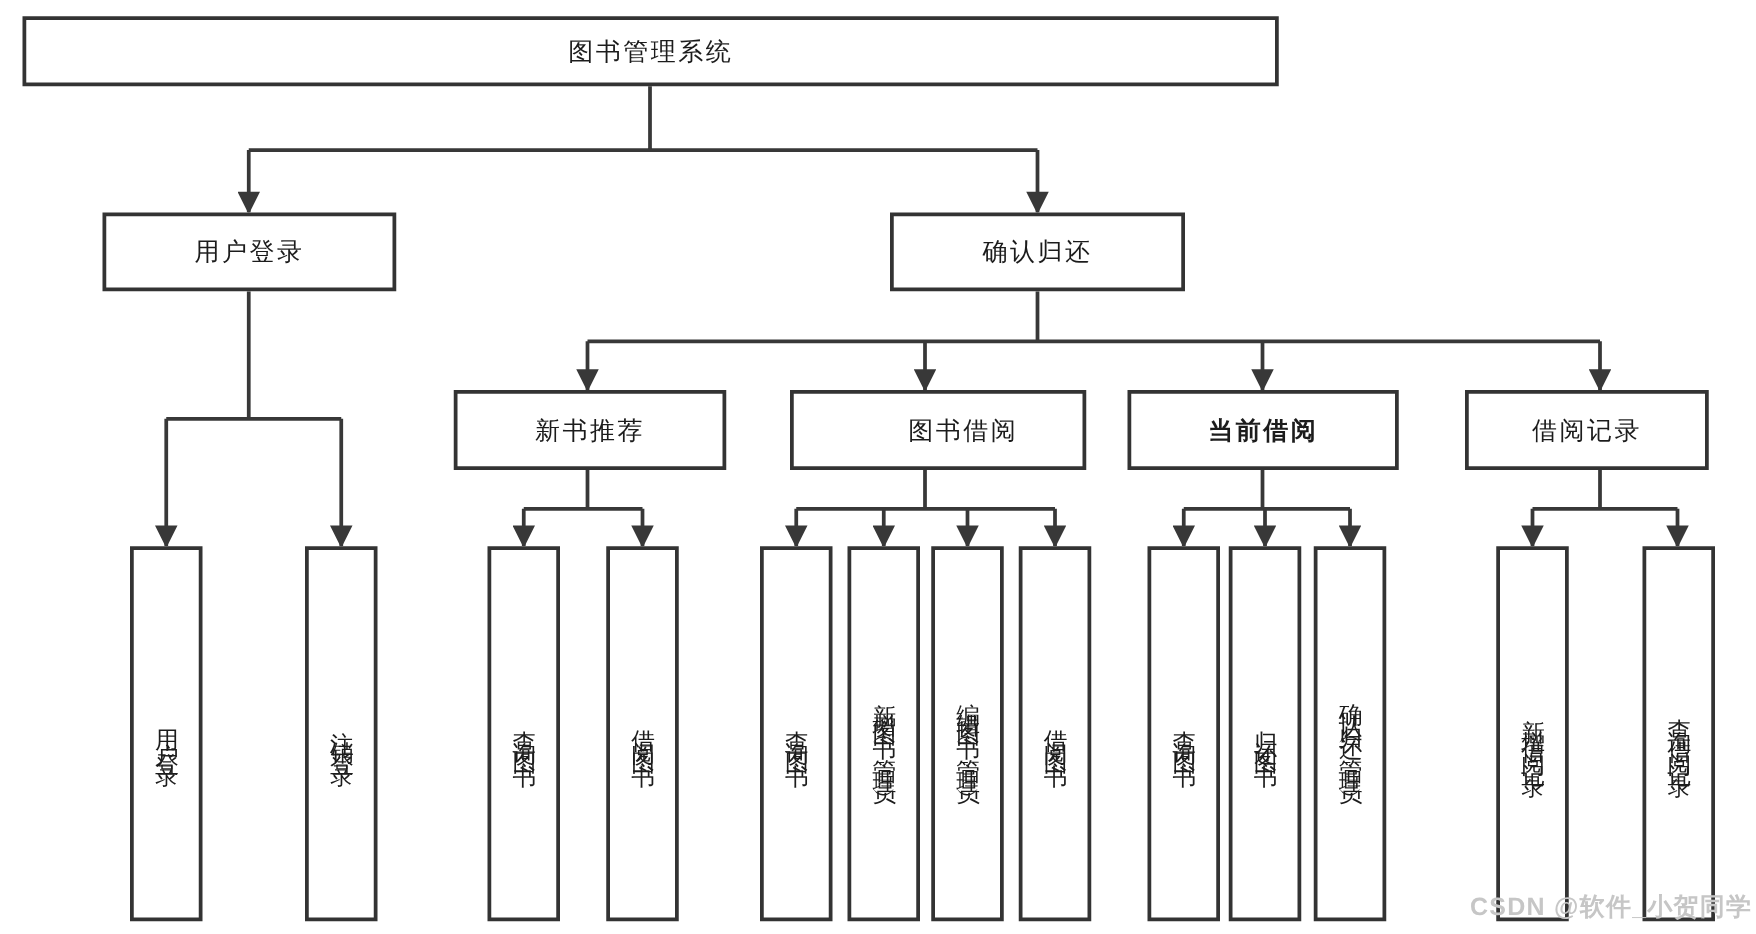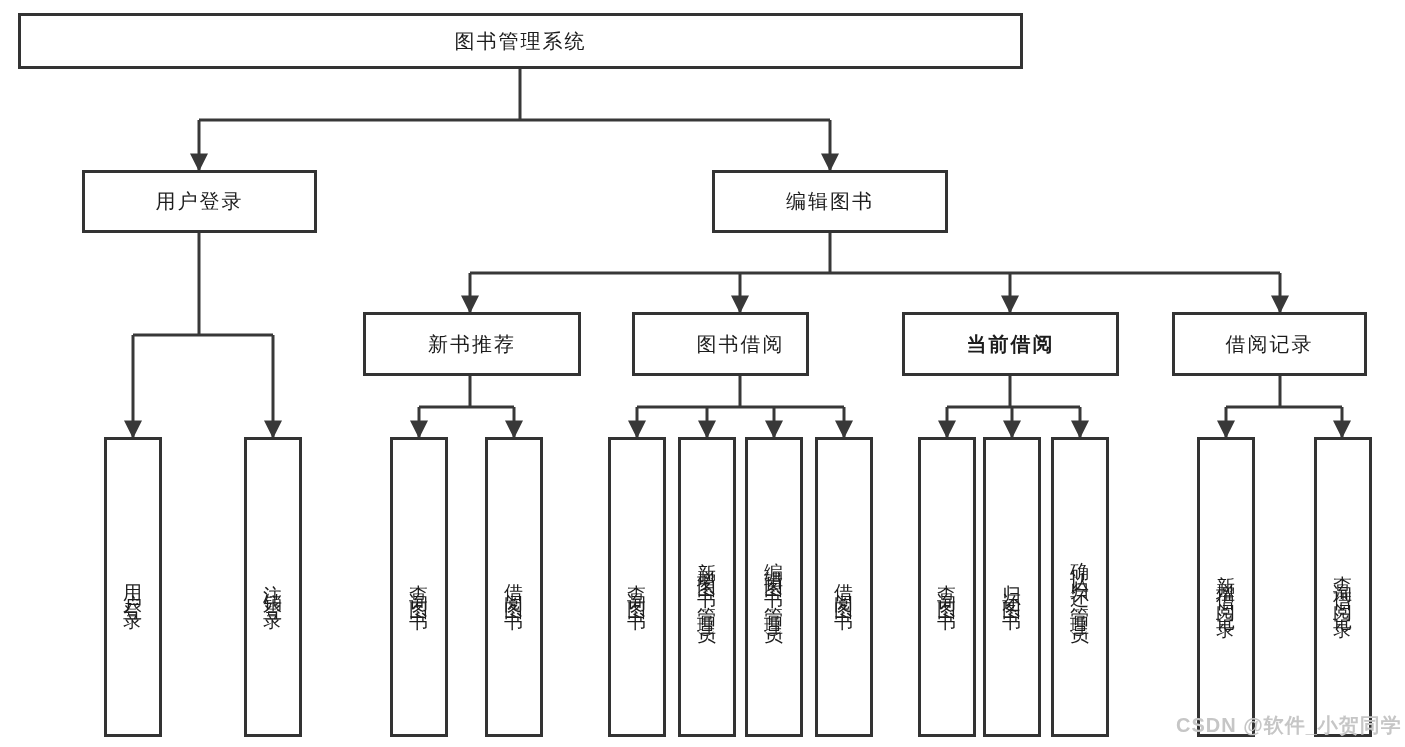--- a/index.html
+++ b/index.html
@@ -98,27 +98,27 @@
   </svg>
 
   <div class="node h-node" style="left:18px; top:13px; width:1005px; height:56px;">
     <span>图书管理系统</span>
   </div>
 
   <div class="node h-node" style="left:82px; top:170px; width:235px; height:63px;">
     <span>用户登录</span>
   </div>
   <div class="node h-node" style="left:712px; top:170px; width:236px; height:63px;">
-    <span>编辑图书</span>
+    <span>确认归还</span>
   </div>
 
   <div class="node h-node" style="left:363px; top:312px; width:218px; height:64px;">
     <span>新书推荐</span>
   </div>
-  <div class="node h-node" style="left:632px; top:312px; width:177px; height:64px;padding-left:40px;">
+  <div class="node h-node" style="left:632px; top:312px; width:237px; height:64px;padding-left:40px;">
     <span>图书借阅</span>
   </div>
   <div class="node h-node" style="left:902px; top:312px; width:217px; height:64px;font-weight:bold;">
     <span>当前借阅</span>
   </div>
   <div class="node h-node" style="left:1172px; top:312px; width:195px; height:64px;">
     <span>借阅记录</span>
   </div>
 
   <div class="node leaf" style="left:104px; top:437px; width:58px; height:300px;">

